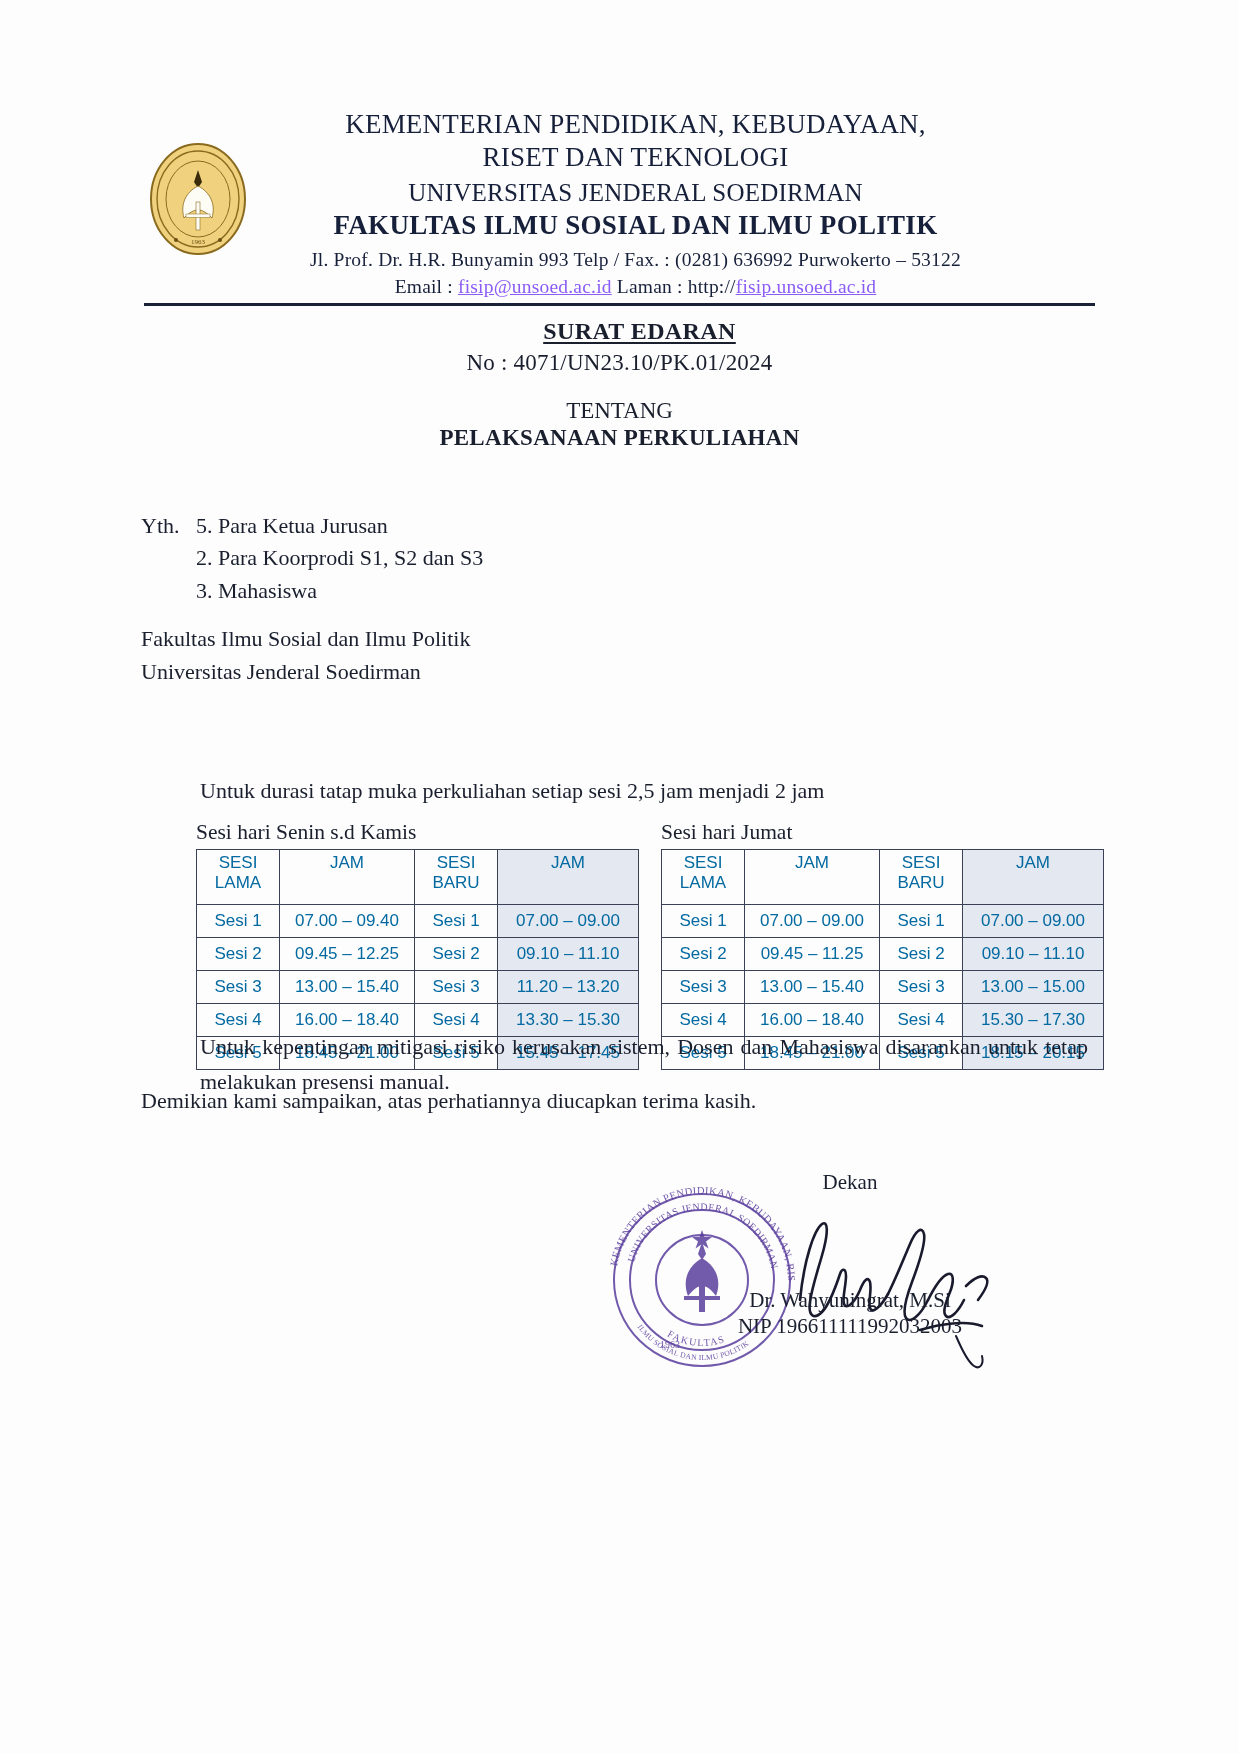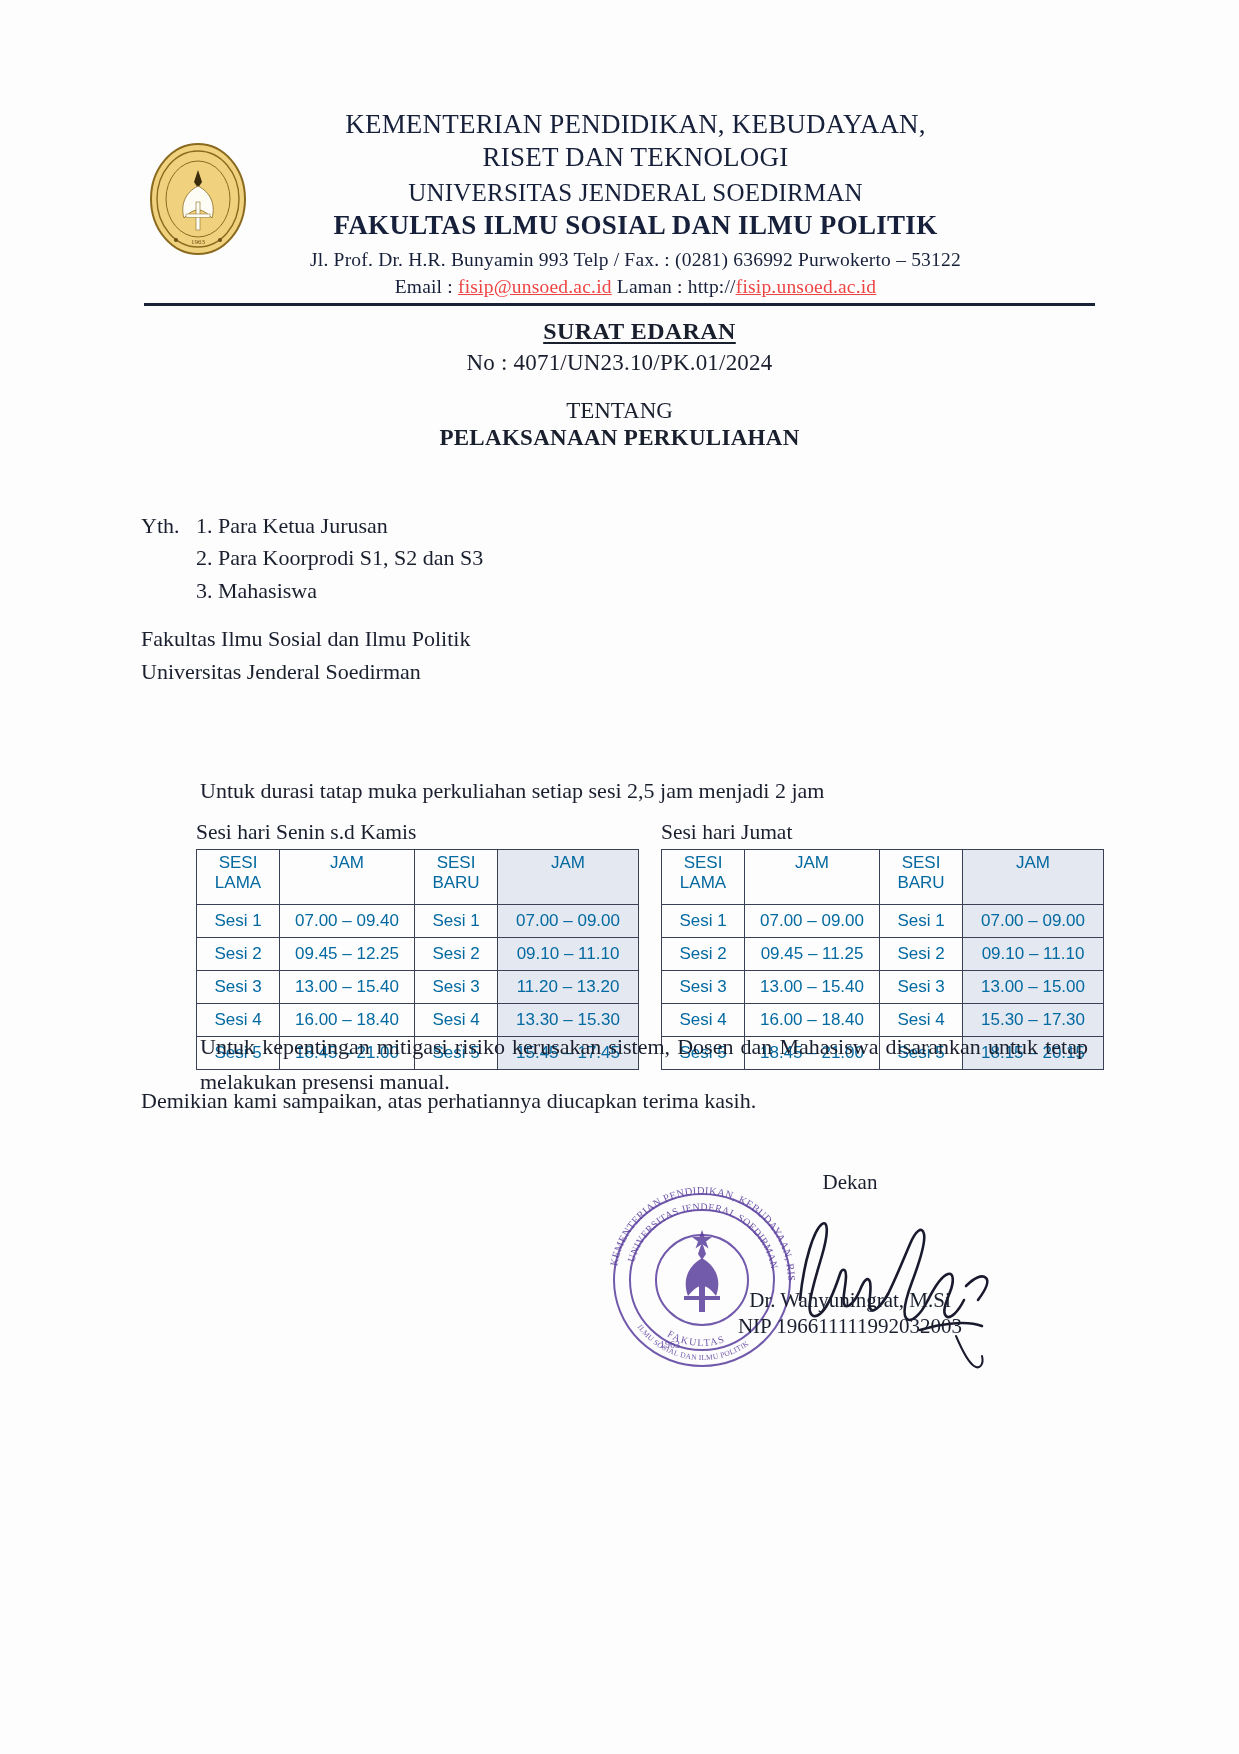--- a/index.html
+++ b/index.html
@@ -36,21 +36,21 @@
     color: #17203a;
   }
   .lh1 { font-size: 27px; }
   .lh2 { font-size: 27px; }
   .lh3 { font-size: 25px; margin-top: 2px; }
   .lh4 { font-size: 27px; font-weight: bold; margin-top: 1px; letter-spacing: 0.3px; }
   .lh5 { font-size: 19.5px; margin-top: 6px; }
   .lh6 { font-size: 19.5px; margin-top: 2px; }
 
   .link {
-    color: #ef4444;
+    color: #8b5cf6;
     text-decoration: underline;
   }
 
   .logo {
     position: absolute;
     left: 146px;
     top: 140px;
     width: 104px;
     height: 118px;
   }
@@ -285,21 +285,21 @@
     <div class="doc-title">SURAT EDARAN</div>
     <div class="doc-number">No : 4071/UN23.10/PK.01/2024</div>
   </div>
   <div class="tentang">TENTANG</div>
   <div class="subject">PELAKSANAAN PERKULIAHAN</div>
 
   <div class="addressee">
     <div class="yth-row">
       <div class="yth-label">Yth.</div>
       <ol>
-        <li>1. Para Ketua Jurusan</li>
+        <li>5. Para Ketua Jurusan</li>
         <li>2. Para Koorprodi S1, S2 dan S3</li>
         <li>3. Mahasiswa</li>
       </ol>
     </div>
   </div>
 
   <div class="recipient-org">
     <div>Fakultas Ilmu Sosial dan Ilmu Politik</div>
     <div>Universitas Jenderal Soedirman</div>
   </div>

